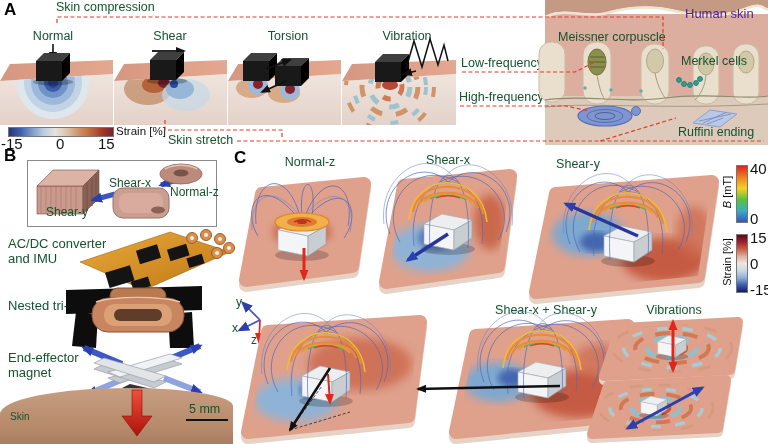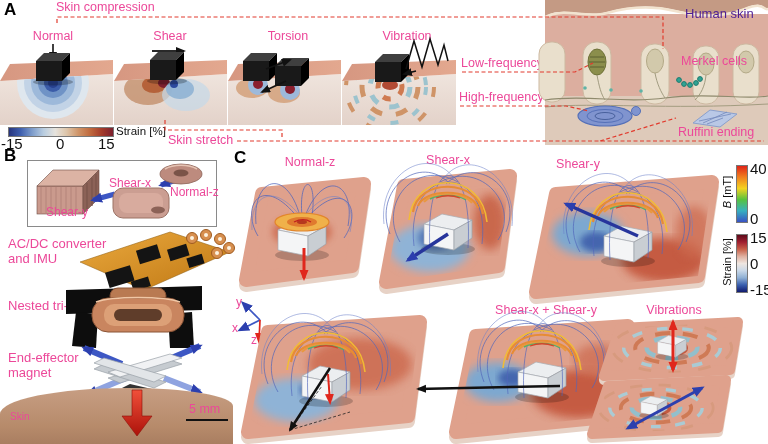--- a/index.html
+++ b/index.html
@@ -1,18 +1,18 @@
 <!DOCTYPE html>
 <html><head>
 <meta charset="utf-8">
 <style>
   html,body{margin:0;padding:0;background:#fff;}
   #fig{position:relative;width:768px;height:444px;background:#ffffff;
        font-family:"Liberation Sans",sans-serif;color:#111;overflow:hidden;}
-  .lbl{position:absolute;font-size:12.5px;line-height:1.05;white-space:nowrap;color:#ec4899;}
+  .lbl{position:absolute;font-size:12.5px;line-height:1.05;white-space:nowrap;color:#14532d;}
   .letter{position:absolute;font-size:17px;font-weight:bold;color:#000;}
   .ctr{transform:translateX(-50%);}
   .muted{color:#4c1d95;font-size:13px;}
   svg.g{position:absolute;overflow:visible;}
   .vlabel{position:absolute;font-size:11px;white-space:nowrap;text-align:center;
           transform:rotate(-90deg);transform-origin:center center;color:#111;}
   .cbar{position:absolute;border:0.5px solid #777;}
   .cbar-a{left:8px;top:127px;width:104px;height:8px;
      background:linear-gradient(to right,#27357e,#3f5fae,#7d9ccb,#b9cde0,#e6e3dd,#ddc4a8,#cf9468,#c06a3e,#a53c2a,#7c1f2e);}
   .cbar-b{left:736px;top:165px;width:10px;height:56px;
@@ -258,20 +258,21 @@
     <circle cx="31" cy="-5" r="4.5" fill="#8094cf" stroke="#5570b8"></circle>
   </g>
   <g transform="translate(170,118)">
     <polygon points="-22,5 -5,-8 22,-4 5,9" fill="#b9c8e6" stroke="#8aa0cc"></polygon>
     <path d="M-16,3 L16,-4 M-12,5 L12,-6 M-8,6 L8,0" stroke="#7288bb" stroke-width="0.8" fill="none"></path>
   </g>
   <path d="M0,16 C20,6 40,18 62,12 S105,4 130,10 S180,16 200,8 S218,10 223,8 L223,0 L0,0 Z" fill="#c49a84"></path>
   <path d="M0,17 C20,7 40,19 62,13 S105,5 130,11 S180,17 200,9 S218,11 223,9" fill="none" stroke="#f2e3cf" stroke-width="2.5"></path>
 </svg>
 <div class="lbl muted" style="left:685px;top:7px">Human skin</div>
+<div class="lbl" style="left:558px;top:31px">Meissner corpuscle</div>
 <div class="lbl" style="left:681px;top:55px">Merkel cells</div>
 <div class="lbl" style="left:678px;top:126px">Ruffini ending</div>
 
 <div class="letter" style="left:4px;top:146px">B</div>
 <div class="inset-box"></div>
 <svg class="g" style="left:29px;top:162px" width="186" height="62">
   <g transform="translate(8,6)">
     <rect x="0" y="18" width="46" height="28" fill="#ca9a8d" stroke="#6e4e45" stroke-width="0.6"></rect>
     <path d="M4,18 v28 M9,18 v28 M14,18 v28 M19,18 v28 M24,18 v28 M29,18 v28 M34,18 v28 M39,18 v28" stroke="#b4847a" stroke-width="1"></path>
     <polygon points="0,18 16,2 62,2 46,18" fill="#dcb3a4" stroke="#6e4e45" stroke-width="0.6"></polygon>

